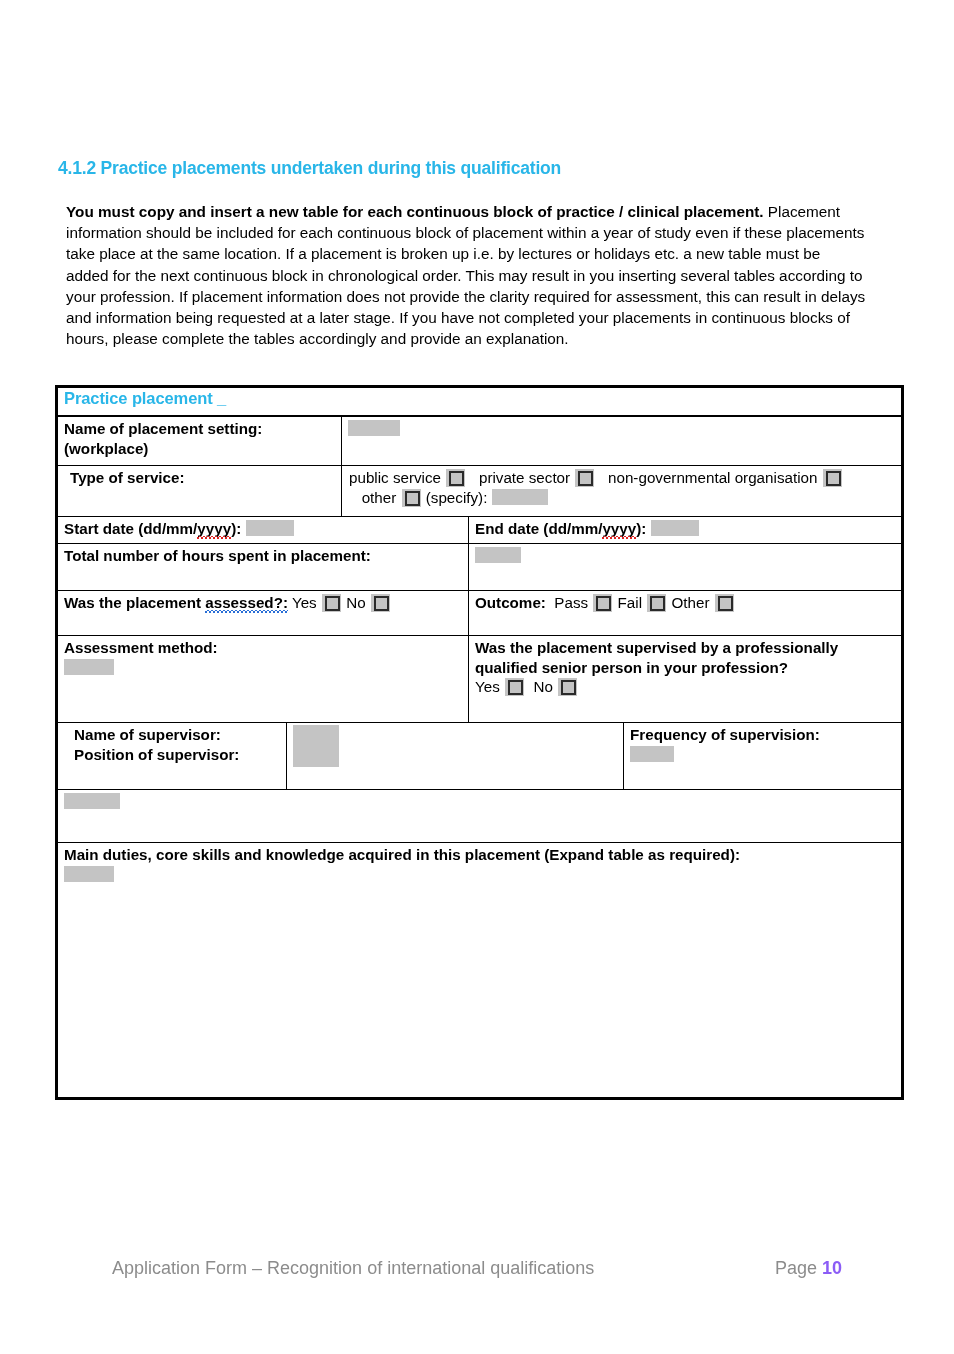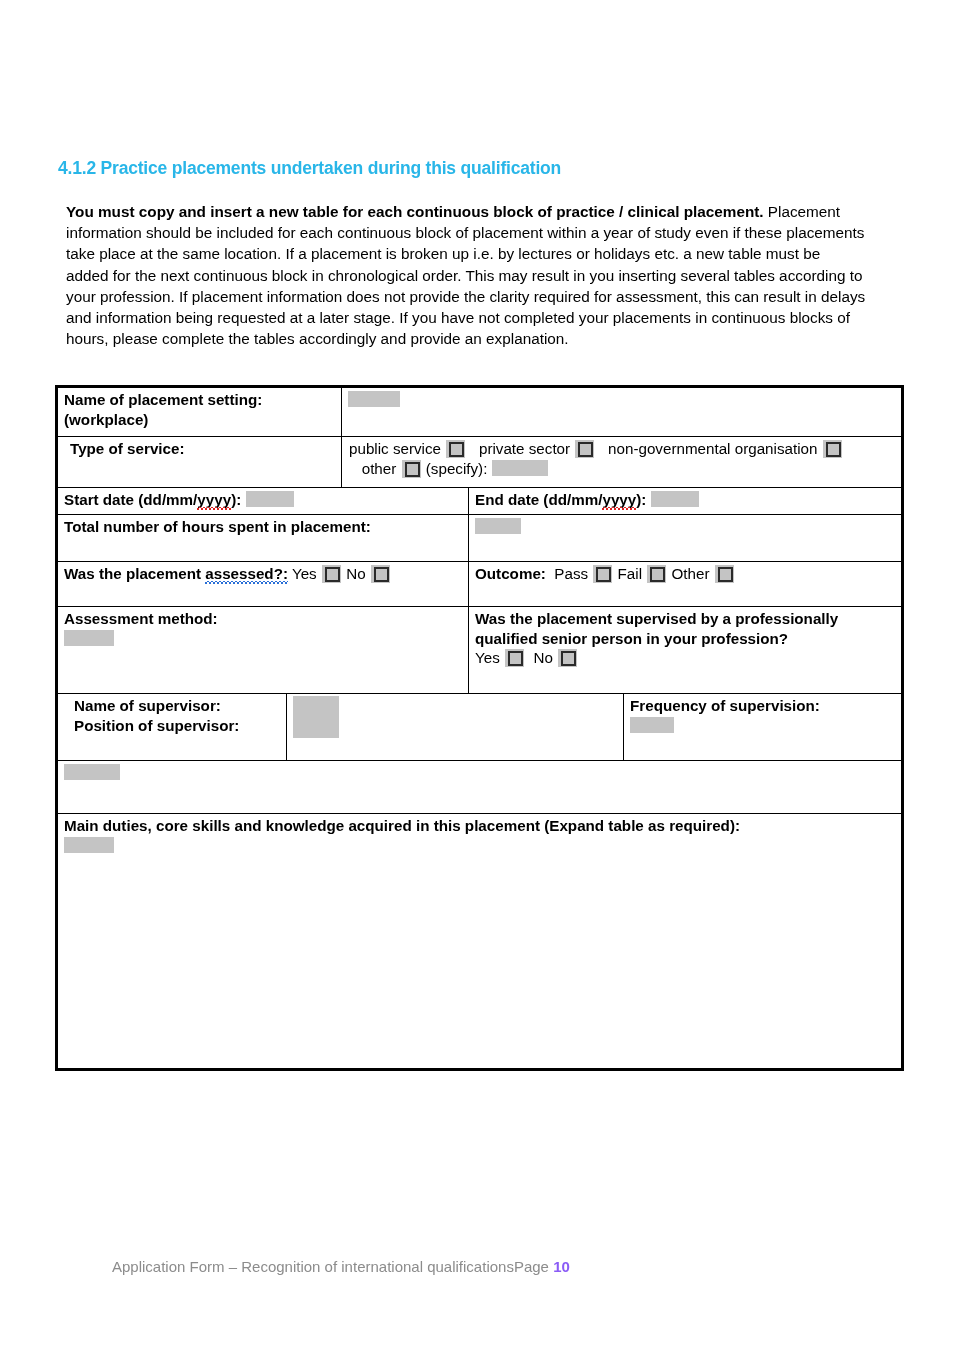--- a/index.html
+++ b/index.html
@@ -152,24 +152,24 @@
 
   .nowrap { white-space: nowrap; }
   .reg { font-weight: normal; }
 
   
   .footer {
     position: absolute;
     left: 112px;
     top: 1258px;
     width: 730px;
-    font-size: 15px;
+    font-size: 18px;
     color: #8c8c8c;
     display: flex;
-    justify-content: flex-start;
+    justify-content: space-between;
     align-items: baseline;
   }
   .footer b { color: #8b5cf6; font-weight: bold; }
 </style>
 </head>
 <body>
 
 <div class="page">
 
   <div class="section-heading">4.1.2 Practice placements undertaken during this qualification</div>
@@ -180,20 +180,25 @@
     <colgroup>
       <col style="width:230px">
       <col style="width:55px">
       <col style="width:127px">
       <col style="width:155px">
       <col style="width:64px">
       <col style="width:215px">
     </colgroup>
 
     <tbody>
+        <tr class="hdr">
+      <td colspan="6" style="height:24px;padding-top:1px;">
+        <span class="tbl-title">Practice placement _</span>
+      </td>
+    </tr>
 
     <tr>
       <td colspan="2" style="height:44px;">
         <span>Name of placement setting:</span><br>
         <span>(workplace)</span>
       </td>
       <td colspan="4">
         <span class="fld w1"></span>
       </td>
     </tr>

